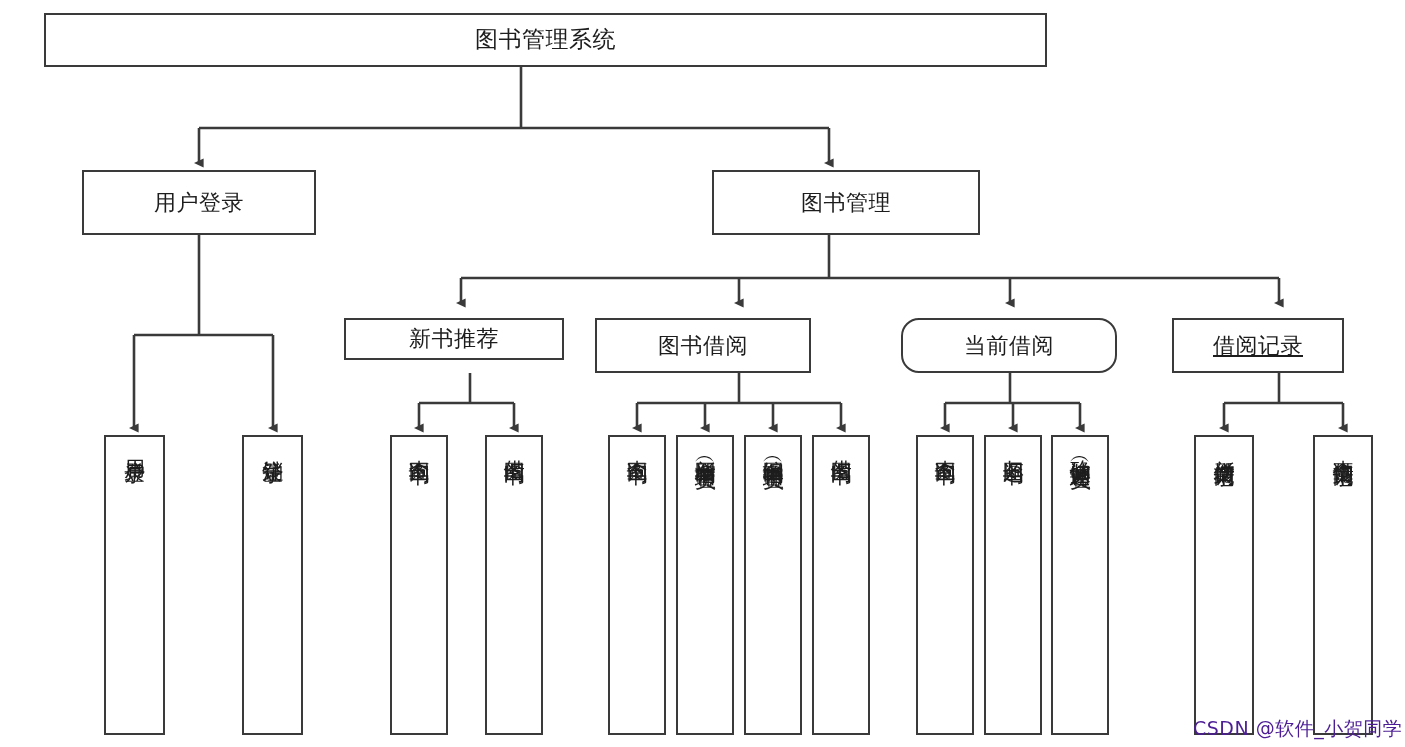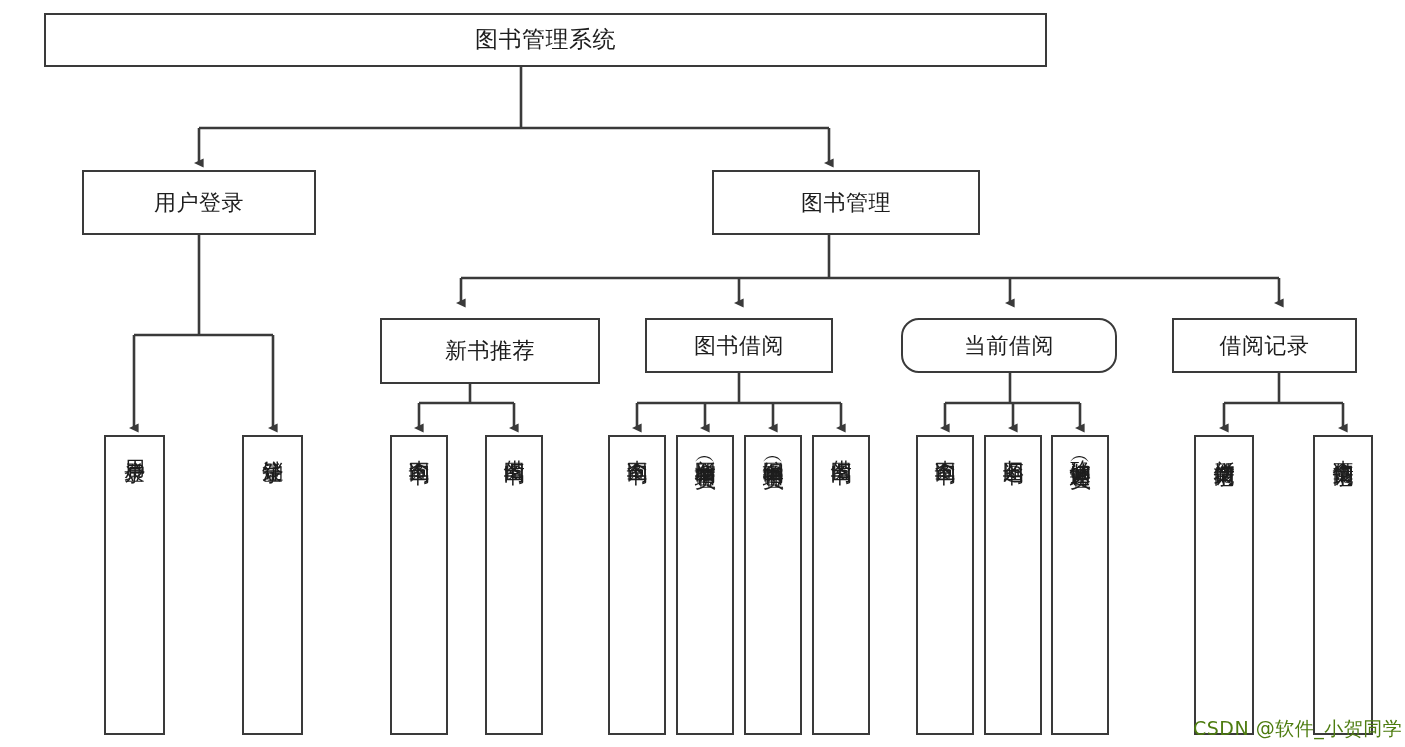--- a/index.html
+++ b/index.html
@@ -65,21 +65,21 @@
     max-height: 290px;
   }
   .node.vert.tall .label {
     max-height: 292px;
   }
   .watermark {
     position: absolute;
     left: 1193px;
     top: 716px;
     font-size: 19px;
-    color: #4d7c0f;
+    color: #4c1d95;
     letter-spacing: 0.5px;
     white-space: nowrap;
     z-index: 5;
     font-family: "DejaVu Sans", "Liberation Sans", sans-serif;
   }
 </style>
 </head>
 <body>
 
 <div id="diagram-root">
@@ -140,30 +140,30 @@
     <span class="label">图书管理系统</span>
   </div>
 
   <div class="node horiz" style="left:82px; top:170px; width:234px; height:65px;">
     <span class="label">用户登录</span>
   </div>
   <div class="node horiz" style="left:712px; top:170px; width:268px; height:65px;">
     <span class="label">图书管理</span>
   </div>
 
-  <div class="node horiz" style="left:380px; top:318px; width:220px; height:66px;">
+  <div class="node horiz" style="left:344px; top:318px; width:220px; height:42px;">
     <span class="label">新书推荐</span>
   </div>
-  <div class="node horiz" style="left:645px; top:318px; width:188px; height:55px;">
+  <div class="node horiz" style="left:595px; top:318px; width:216px; height:55px;">
     <span class="label">图书借阅</span>
   </div>
   <div class="node horiz" style="left:901px; top:318px; width:216px; height:55px;border-radius:18px;">
     <span class="label">当前借阅</span>
   </div>
-  <div class="node horiz" style="left:1172px; top:318px; width:185px; height:55px;">
+  <div class="node horiz" style="left:1172px; top:318px; width:172px; height:55px;text-decoration:underline;">
     <span class="label">借阅记录</span>
   </div>
 
   <div class="node vert" style="left:104px; top:435px; width:61px; height:300px;">
     <span class="label">用户登录</span>
   </div>
   <div class="node vert" style="left:242px; top:435px; width:61px; height:300px;">
     <span class="label">注销登录</span>
   </div>
 

